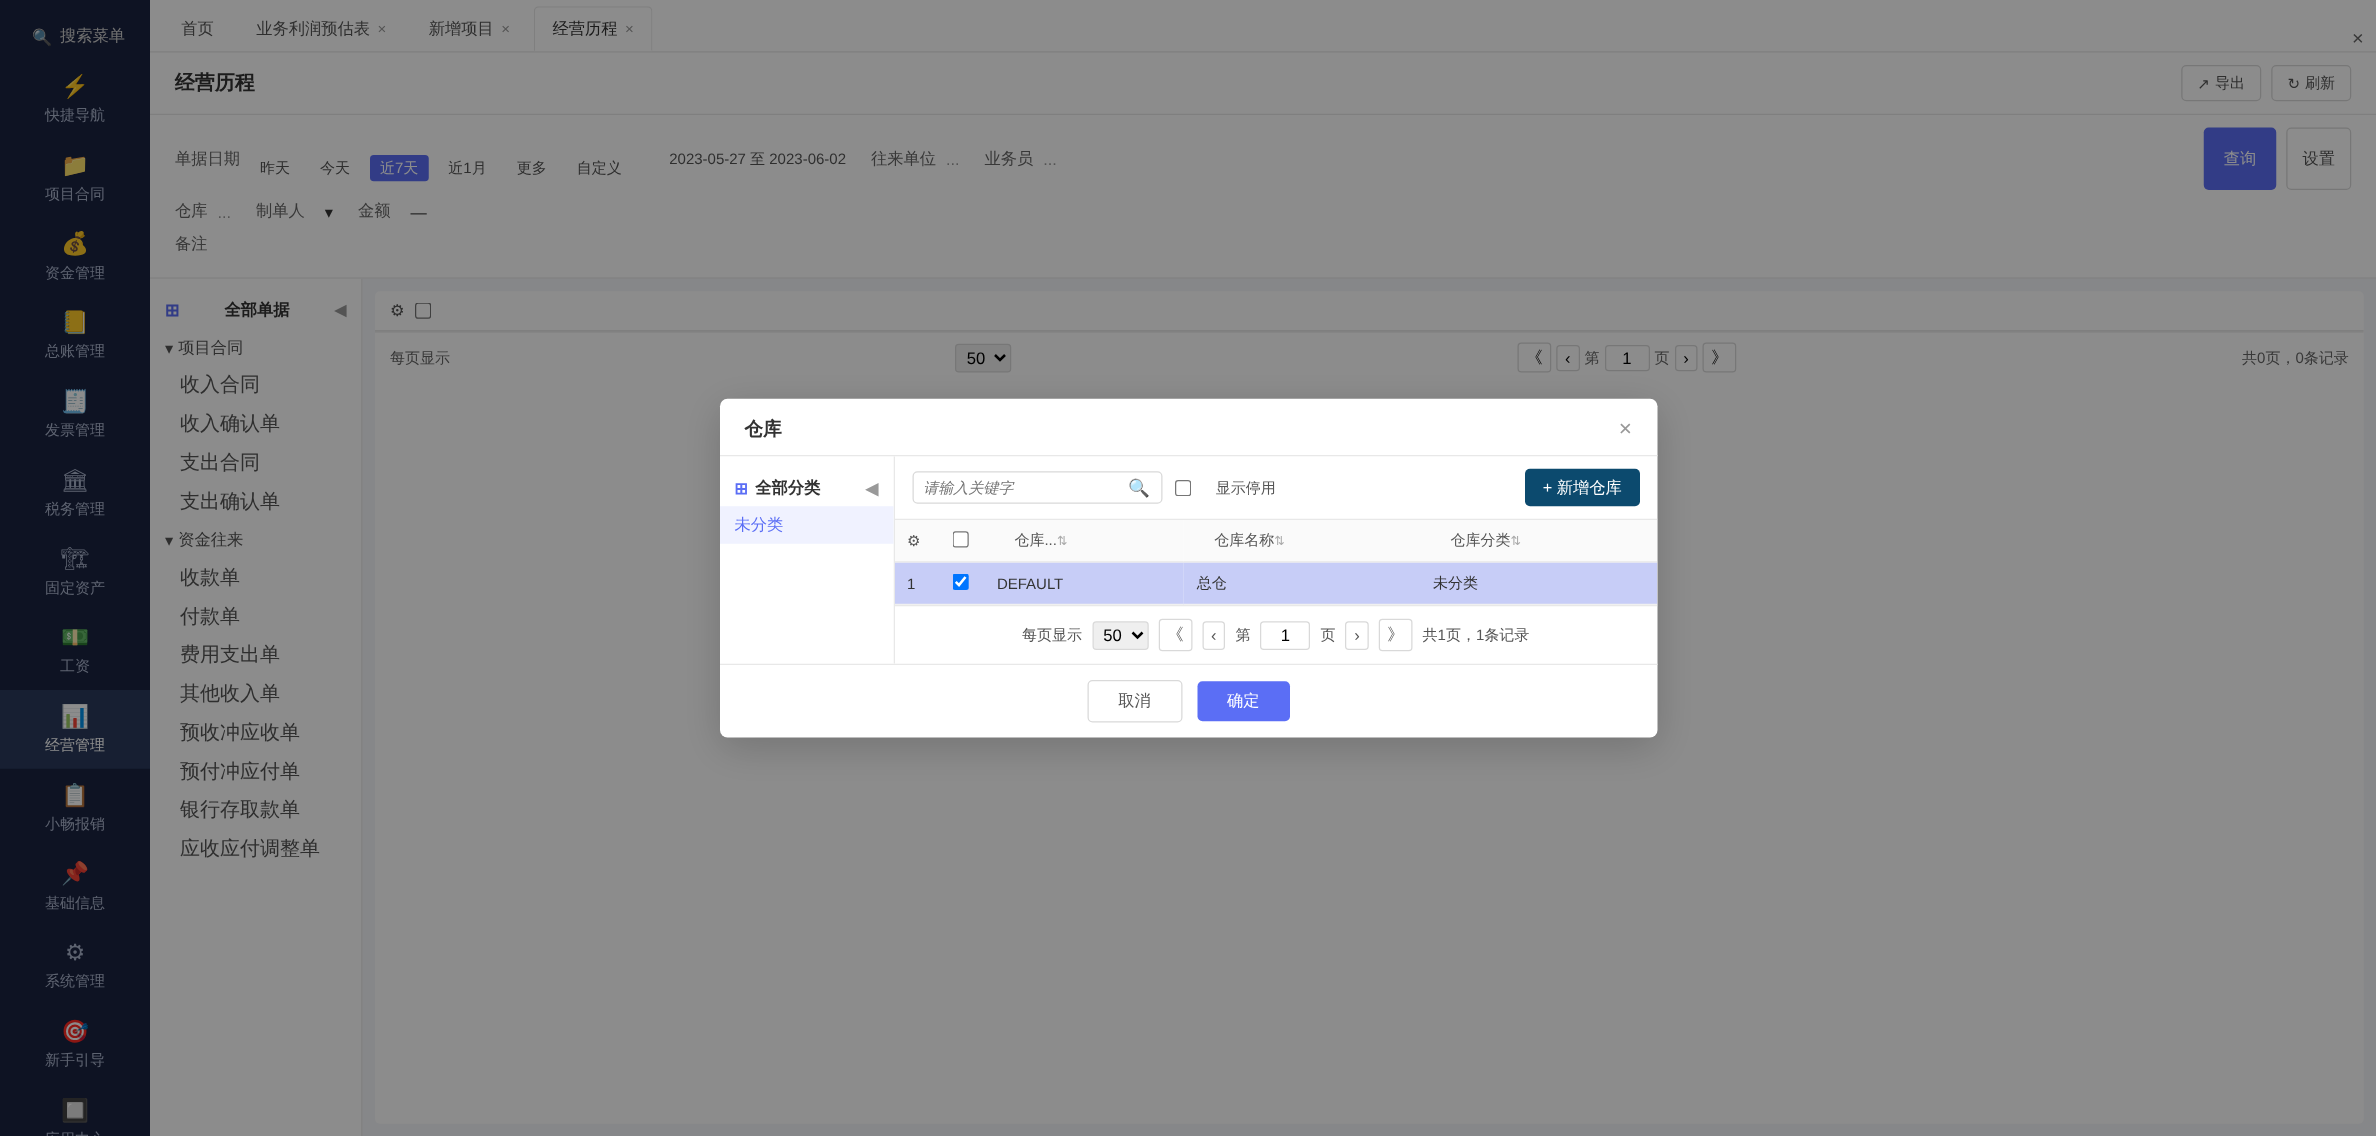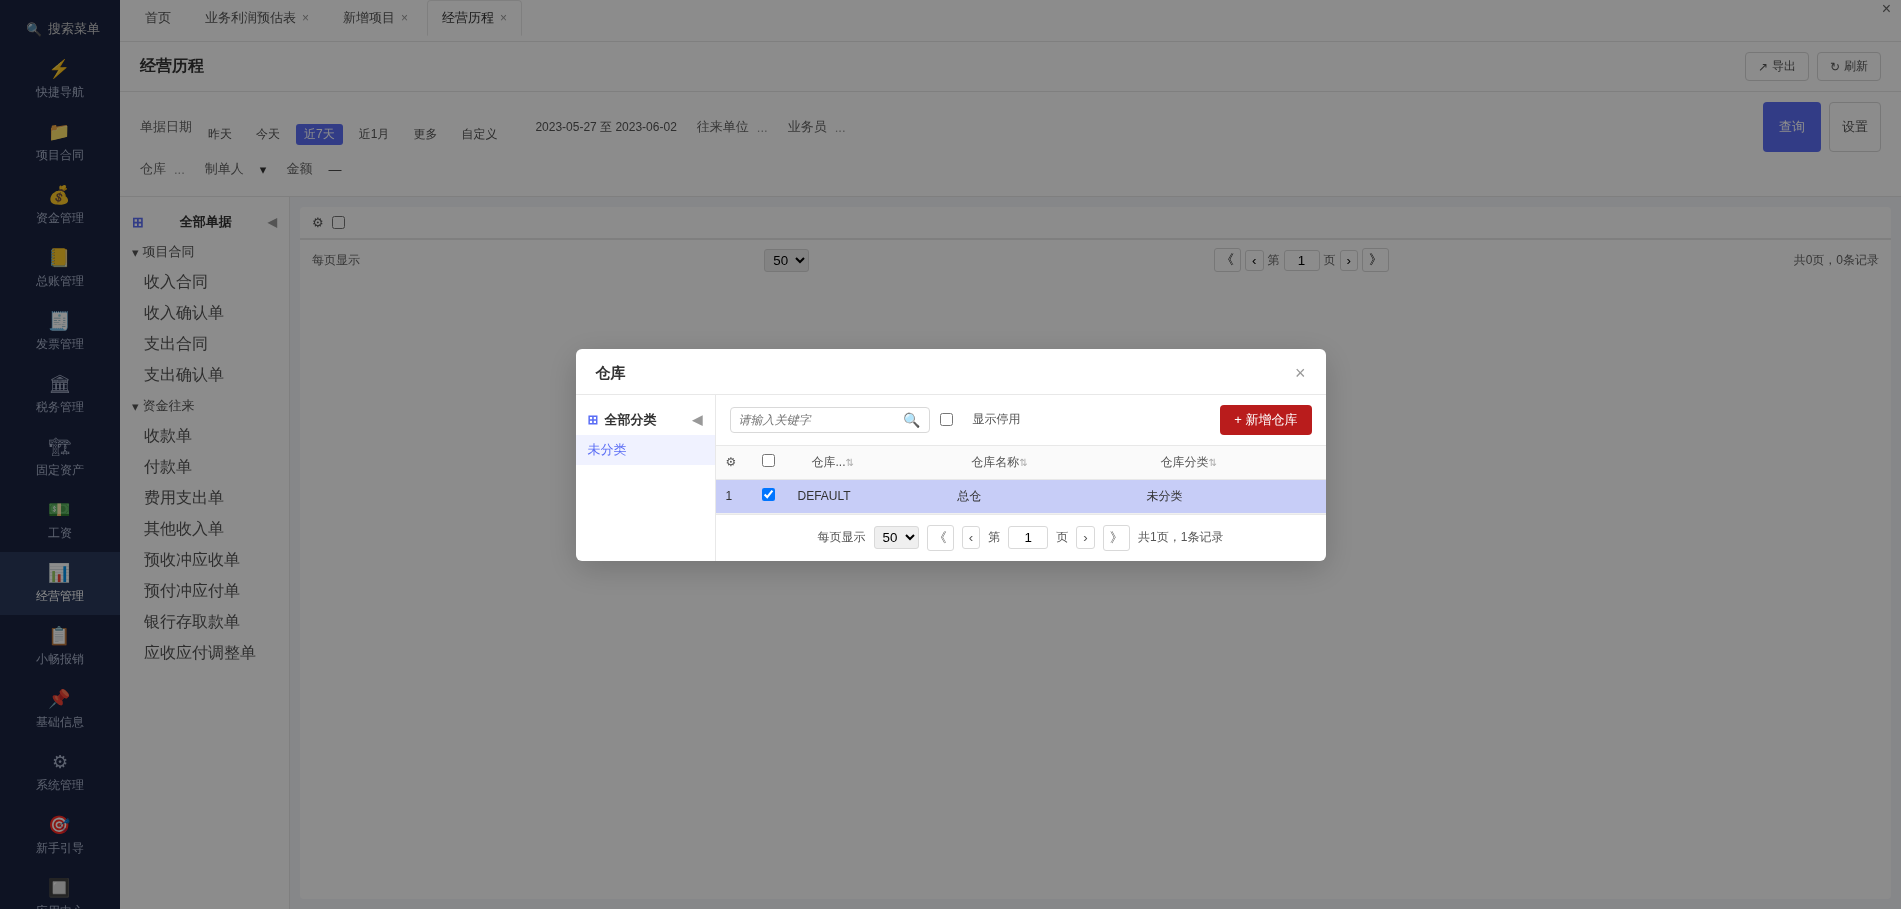--- a/index.html
+++ b/index.html
@@ -13,21 +13,21 @@
     .sidebar-top { width: 100%; display: flex; align-items: center; justify-content: center; padding: 10px 0; cursor: pointer; }
     .sidebar-top span { color: #ccc; font-size: 13px; margin-left: 6px; }
     .sidebar-item { width: 100%; display: flex; flex-direction: column; align-items: center; padding: 10px 0; cursor: pointer; color: #aab4cc; font-size: 12px; gap: 4px; }
     .sidebar-item.active { background: #2a3a5c; color: #fff; }
     .sidebar-item .icon { font-size: 18px; }
 
     
     .main-area { flex: 1; display: flex; flex-direction: column; overflow: hidden; }
 
     
-    .tab-bar { background: #fff; display: flex; align-items: flex-start; border-bottom: 1px solid #e8e8e8; padding: 0 10px; height: 42px; gap: 4px; position: relative; }
+    .tab-bar { background: #fff; display: flex; align-items: flex-end; border-bottom: 1px solid #e8e8e8; padding: 0 10px; height: 42px; gap: 4px; position: relative; }
     .tab { display: flex; align-items: center; padding: 8px 14px; border-radius: 4px 4px 0 0; cursor: pointer; font-size: 13px; color: #555; gap: 6px; border: 1px solid transparent; }
     .tab.active { background: #fff; border-color: #e8e8e8 #e8e8e8 #fff; color: #333; font-weight: 500; }
     .tab .close { font-size: 12px; color: #999; cursor: pointer; }
     .tab-close-all { position: absolute; right: 10px; color: #666; cursor: pointer; font-size: 16px; }
 
     
     .page-header { background: #fff; padding: 10px 20px; border-bottom: 1px solid #e8e8e8; display: flex; align-items: center; justify-content: space-between; }
     .page-title { font-size: 16px; font-weight: 600; color: #333; }
     .header-actions { display: flex; gap: 8px; }
     .btn-export { background: #fff; border: 1px solid #d9d9d9; border-radius: 4px; padding: 5px 12px; cursor: pointer; font-size: 12px; color: #555; display: flex; align-items: center; gap: 4px; }
@@ -74,21 +74,21 @@
     .modal-left { width: 140px; border-right: 1px solid #e8e8e8; padding: 10px 0; flex-shrink: 0; overflow-y: auto; }
     .modal-left-header { display: flex; align-items: center; gap: 6px; padding: 6px 12px; font-size: 13px; font-weight: 600; color: #333; }
     .modal-left-item { padding: 6px 12px; font-size: 13px; color: #555; cursor: pointer; }
     .modal-left-item.active { color: #5b6ef5; background: #f0f2ff; }
     .modal-right { flex: 1; display: flex; flex-direction: column; overflow: hidden; }
     .modal-toolbar { display: flex; align-items: center; padding: 10px 14px; gap: 10px; border-bottom: 1px solid #e8e8e8; }
     .modal-search { display: flex; align-items: center; border: 1px solid #d9d9d9; border-radius: 4px; padding: 4px 8px; gap: 6px; flex: 1; max-width: 200px; }
     .modal-search input { border: none; outline: none; font-size: 12px; color: #333; width: 100%; font-style: italic; }
     .modal-search-icon { color: #999; font-size: 14px; cursor: pointer; }
     .modal-checkbox-label { display: flex; align-items: center; gap: 20px; font-size: 12px; color: #555; cursor: pointer; }
-    .modal-add-btn { background: #b91c1c; color: #fff; border: none; border-radius: 4px; padding: 6px 14px; cursor: pointer; font-size: 13px; margin-left: auto; }
+    .modal-add-btn { background: #0c4a6e; color: #fff; border: none; border-radius: 4px; padding: 6px 14px; cursor: pointer; font-size: 13px; margin-left: auto; }
     .modal-table { flex: 1; overflow: auto; }
     .modal-table table { width: 100%; border-collapse: collapse; }
     .modal-table th { background: #fafafa; border-bottom: 1px solid #e8e8e8; padding: 8px 10px; text-align: left; font-size: 12px; font-weight: 500; color: #555; white-space: nowrap; }
     .modal-table td { border-bottom: 1px solid #f0f0f0; padding: 8px 10px; font-size: 12px; color: #333; }
     .modal-table tr.selected td { background: #c7cdf7; }
     .modal-pagination { display: flex; align-items: center; justify-content: center; padding: 10px; gap: 8px; border-top: 1px solid #e8e8e8; font-size: 12px; color: #555; }
     .modal-pagination .page-input { border: 1px solid #d9d9d9; border-radius: 3px; width: 40px; text-align: center; padding: 3px; }
     .modal-pagination .page-btn { border: 1px solid #d9d9d9; background: #fff; border-radius: 3px; padding: 3px 6px; cursor: pointer; color: #555; }
     .modal-pagination .page-btn:disabled { color: #ccc; cursor: default; }
     .modal-footer { display: flex; align-items: center; justify-content: center; gap: 12px; padding: 12px 20px; border-top: 1px solid #e8e8e8; }
@@ -236,20 +236,25 @@
           <span class="filter-label">仓库</span>
           <span class="filter-dots">...</span>
         </div>
         <div class="filter-item">
           <span class="filter-label">制单人</span>
           <span style="margin-left:8px;">▾</span>
         </div>
         <div class="filter-item">
           <span class="filter-label">金额</span>
           <span style="margin-left:8px;">—</span>
+        </div>
+      </div>
+      <div class="filter-row">
+        <div class="filter-item">
+          <span class="filter-label">备注</span>
         </div>
       </div>
     </div>
 
     <div class="content-wrapper">
 
       <div class="left-nav">
         <div class="left-nav-header">
           <span style="font-size:14px;color:#5b6ef5;">⊞</span>
           <span>全部单据</span>
@@ -390,14 +395,18 @@
           <span>第</span>
           <input type="text" class="page-input" value="1" style="">
           <span>页</span>
           <button class="page-btn">›</button>
           <button class="page-btn">》</button>
           <span>共1页，1条记录</span>
         </div>
       </div>
     </div>
 
+    <div class="modal-footer">
+      <button class="btn-cancel">取消</button>
+      <button class="btn-confirm">确定</button>
+    </div>
   </div>
 </div>
 
 </body></html>

